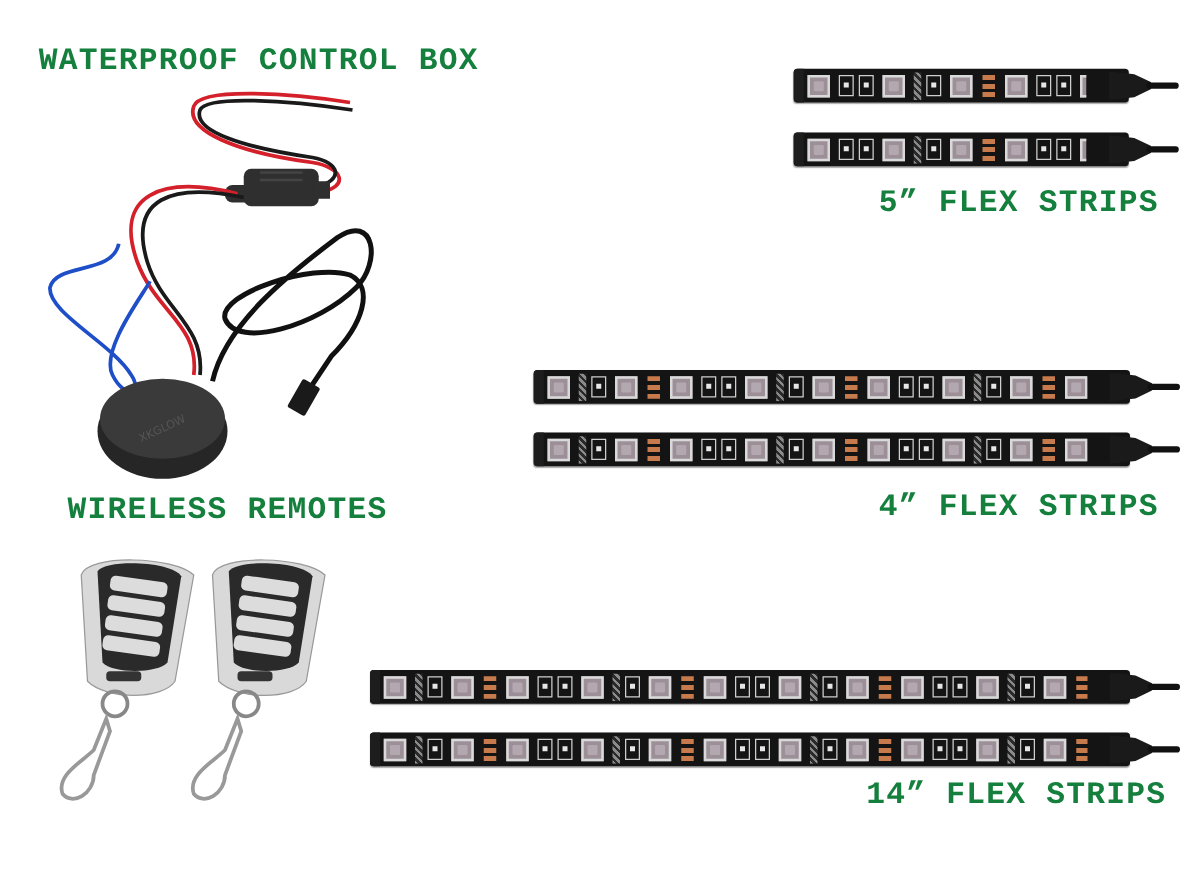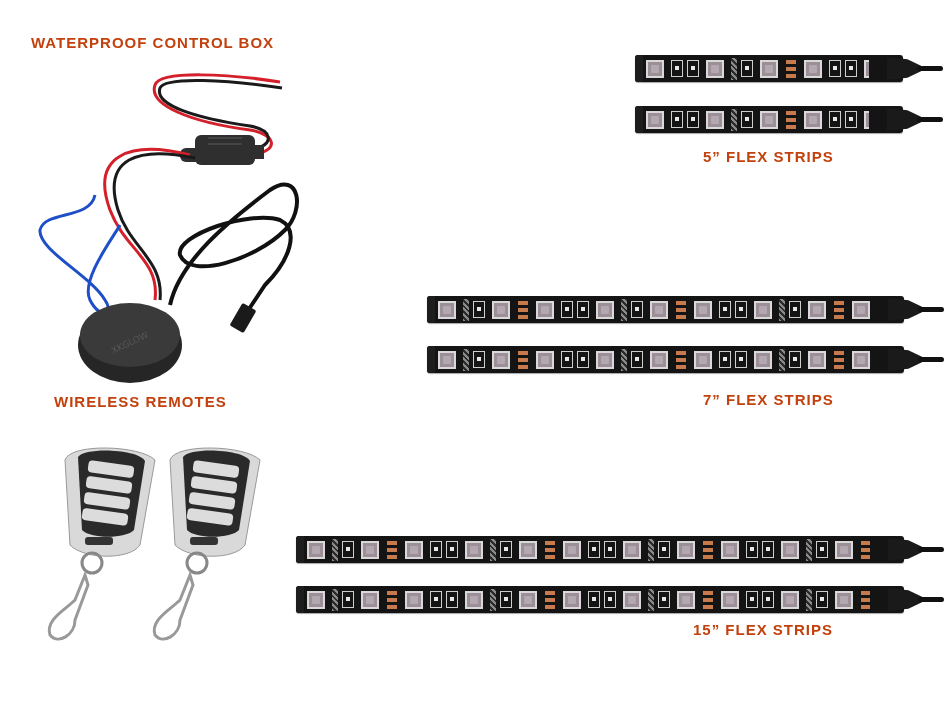--- a/index.html
+++ b/index.html
@@ -1,38 +1,38 @@
 <!DOCTYPE html>
 <html><head>
 <meta charset="utf-8">
 <style>
   html,body{margin:0;padding:0;background:#ffffff;}
   body{width:945px;height:705px;position:relative;overflow:hidden;font-family:"DejaVu Sans","Liberation Sans",sans-serif;}
-  .label{position:absolute;font-weight:bold;color:#c2410c;letter-spacing:1px;white-space:nowrap;font-size:15px;font-family:Liberation Sans, sans-serif;}
+  .label{position:absolute;font-weight:bold;color:#15803d;letter-spacing:1px;white-space:nowrap;font-size:25px;font-family:Liberation Mono, monospace;}
   .strip{position:absolute;height:27px;background:#141414;border-radius:3px;box-shadow:0 1px 1px rgba(0,0,0,.35);overflow:visible;}
   .strip .pcb{position:absolute;left:6px;right:34px;top:2px;bottom:2px;display:flex;align-items:center;gap:0;overflow:hidden;}
   .strip .endcap-l{position:absolute;left:0;top:0;width:8px;height:100%;background:#1d1d1d;border-radius:3px 0 0 3px;}
   .strip .plug{position:absolute;right:-18px;top:2px;width:34px;height:23px;background:#1a1a1a;clip-path:polygon(0 0,60% 10%,100% 38%,100% 62%,60% 90%,0 100%);}
   .strip .cable{position:absolute;right:-40px;top:11px;width:26px;height:5px;background:#111;border-radius:3px;}
   .led{width:14px;height:14px;background:#9c8f98;border:2px solid #d9d9d9;margin:0 5px;flex:0 0 auto;position:relative;}
   .led::after{content:"";position:absolute;left:3px;top:3px;width:8px;height:8px;background:#b3a7b0;border-radius:1px;}
   .res{width:10px;height:15px;border:1px solid #cfcfcf;margin:0 2px;flex:0 0 auto;position:relative;}
   .res::after{content:"";position:absolute;left:3px;top:5px;width:4px;height:4px;background:#e6e6e6;}
   .copper{width:10px;height:18px;flex:0 0 auto;margin:0 3px;background:repeating-linear-gradient(180deg,#c77a4c 0 4px,#141414 4px 7px);}
   .cut{width:6px;height:22px;flex:0 0 auto;margin:0 2px;background:repeating-linear-gradient(45deg,#8a8a8a 0 2px,#2a2a2a 2px 4px);}
   svg{position:absolute;}
 </style>
 </head>
 <body>
 
 <div class="label" style="left:31px;top:34px;">WATERPROOF CONTROL BOX</div>
 <div class="label" style="left:54px;top:393px;">WIRELESS REMOTES</div>
 <div class="label" style="left:703px;top:148px;">5” FLEX STRIPS</div>
-<div class="label" style="left:703px;top:391px;">7” FLEX STRIPS</div>
-<div class="label" style="left:693px;top:621px;">15” FLEX STRIPS</div>
+<div class="label" style="left:703px;top:391px;">4” FLEX STRIPS</div>
+<div class="label" style="left:693px;top:621px;">14” FLEX STRIPS</div>
 
 <svg width="330" height="340" style="left:30px;top:60px;" viewBox="0 0 330 340">
 
   <path d="M250 22 C200 14 130 10 125 25 C118 45 160 62 220 70 C245 74 250 90 225 94" fill="none" stroke="#d4202a" stroke-width="3"></path>
   <path d="M252 28 C200 20 135 16 130 28 C124 45 165 58 220 66 C242 70 246 84 222 90" fill="none" stroke="#1a1a1a" stroke-width="3"></path>
 
   <rect x="165" y="75" width="60" height="30" rx="6" fill="#2f2f2f"></rect>
   <rect x="150" y="88" width="25" height="14" rx="6" fill="#2f2f2f"></rect>
   <rect x="220" y="85" width="14" height="14" fill="#2f2f2f"></rect>
   <path d="M178 78 L212 78" stroke="#444" stroke-width="2"></path>

